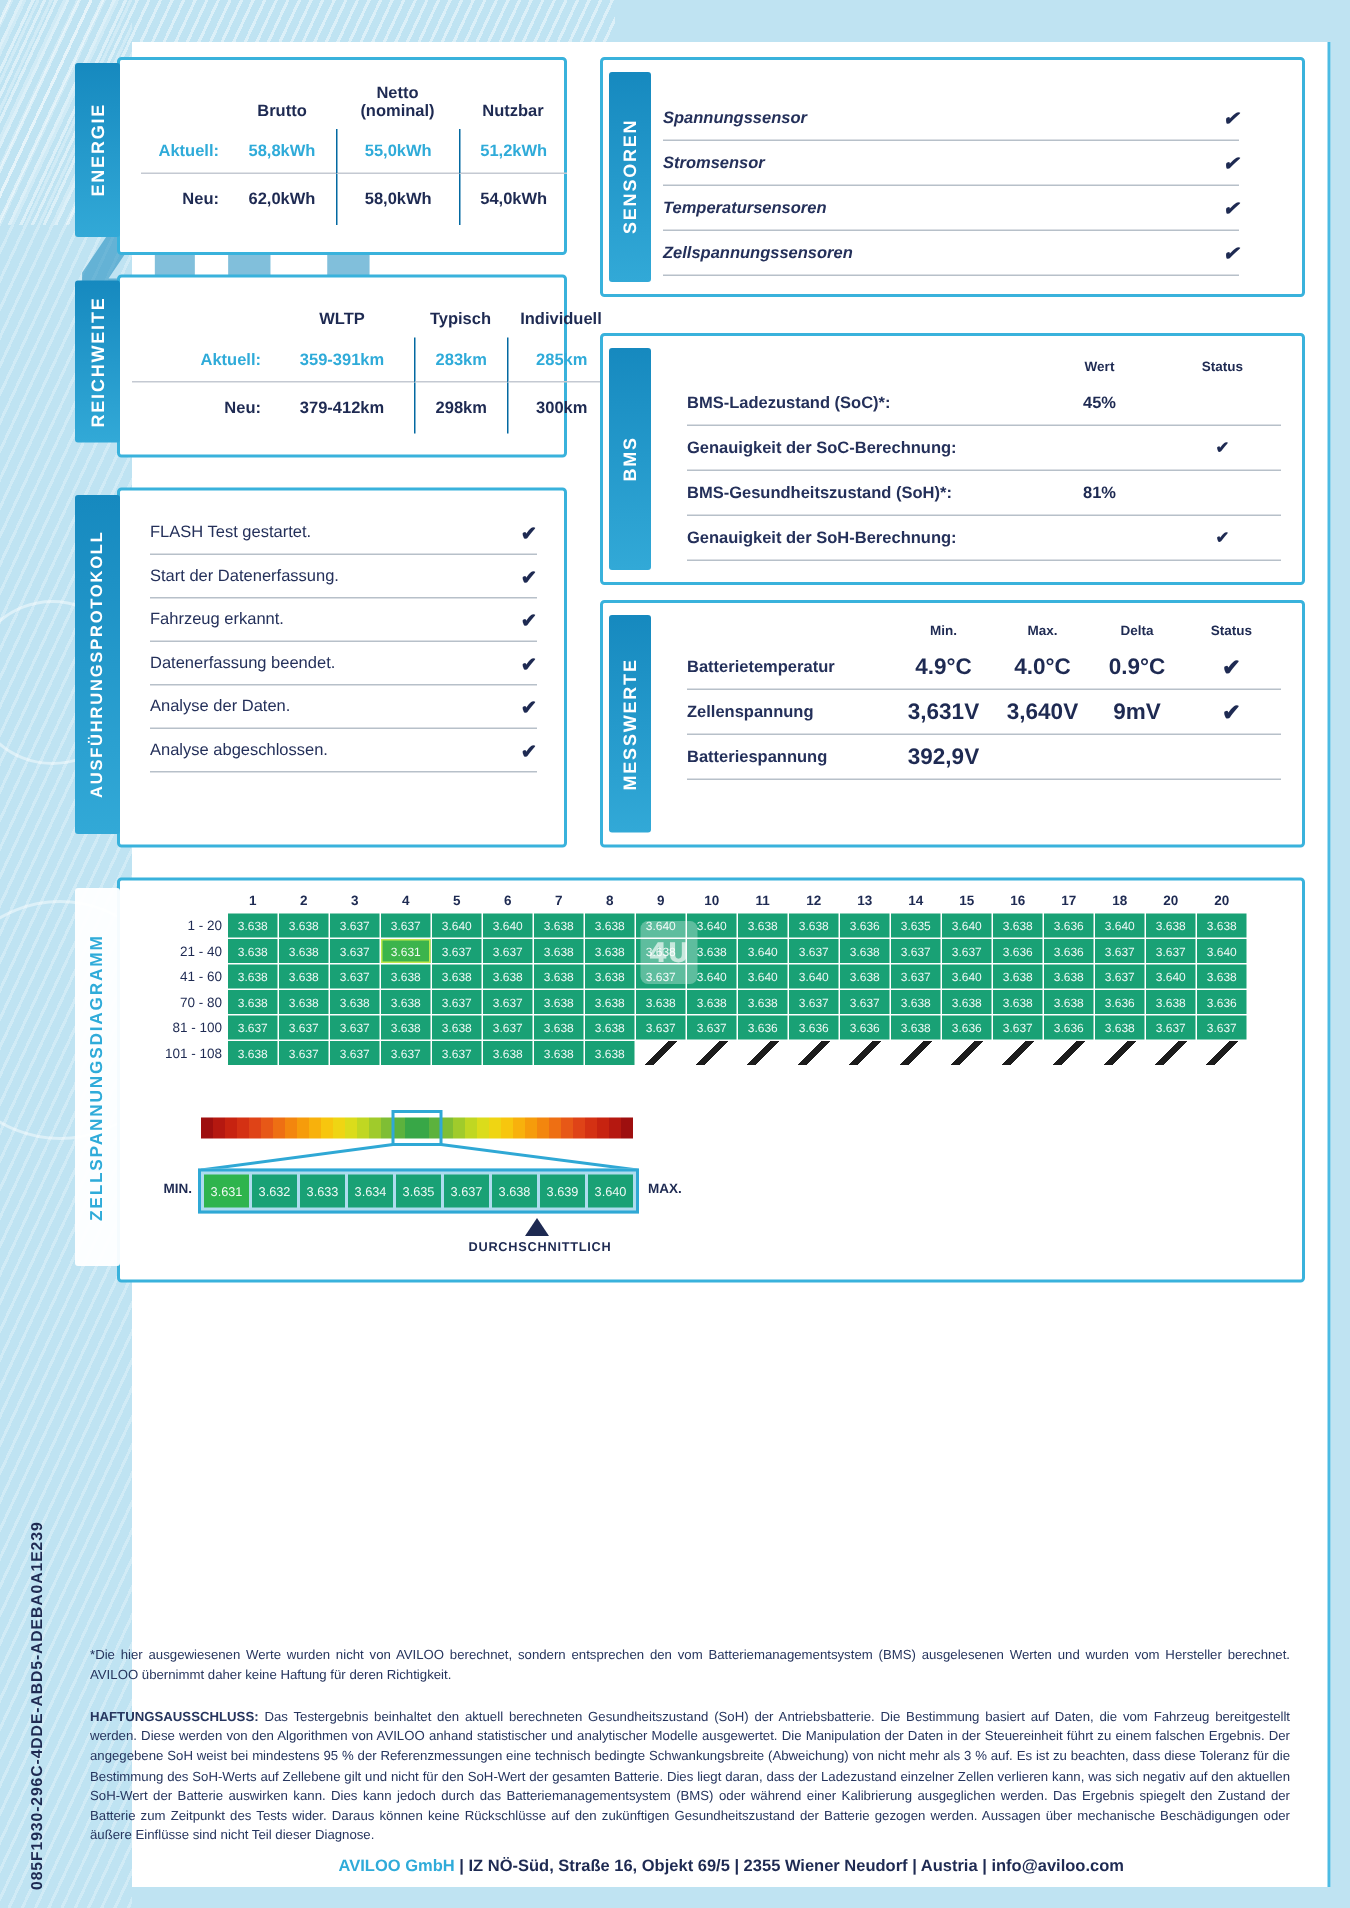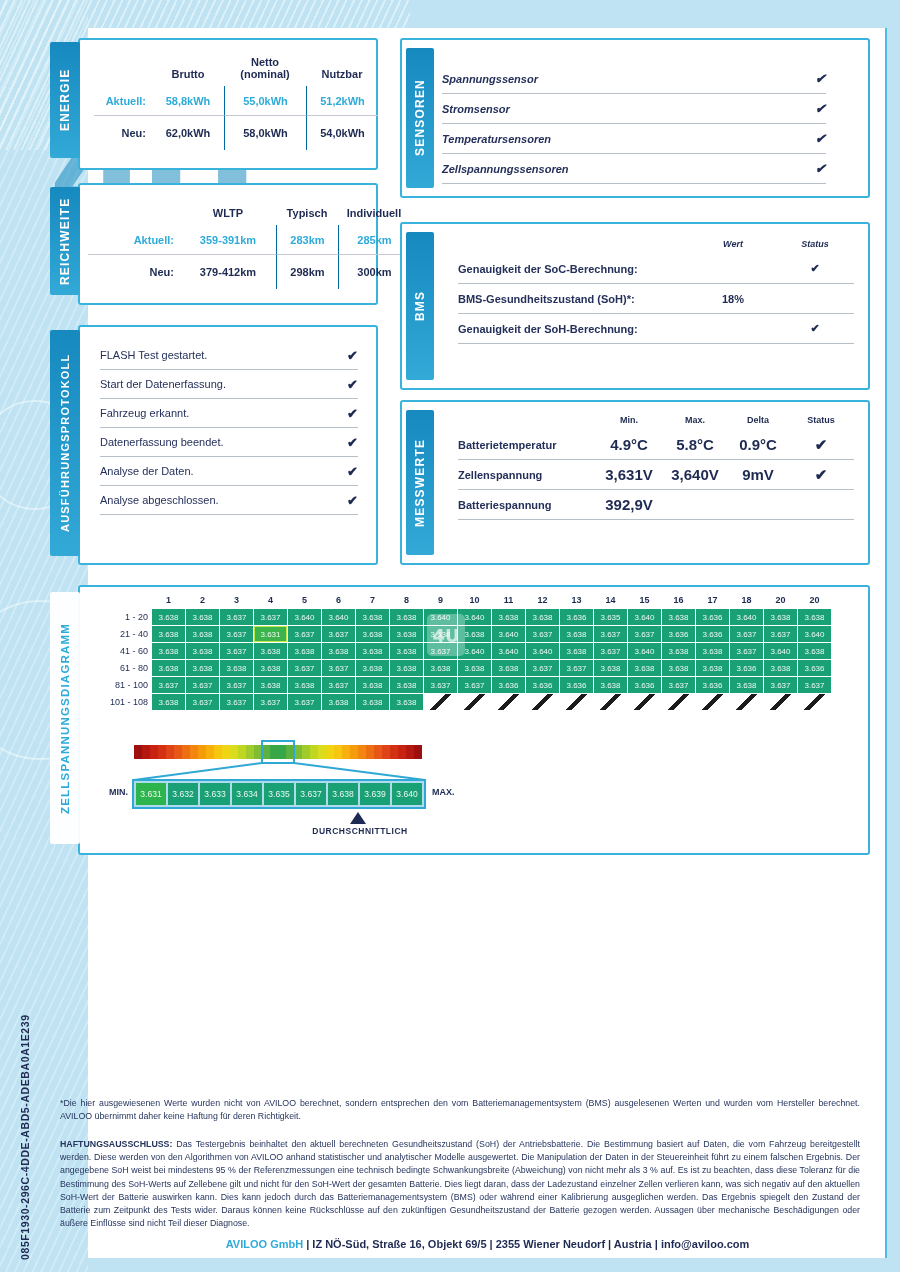--- a/index.html
+++ b/index.html
@@ -76,21 +76,21 @@
   .prow { display:flex; justify-content:space-between; align-items:center; height:29px; font-size:11px; color:#24305a; }
   
   .sens { position:absolute; left:40px; right:42px; top:24px;font-style:italic; }
   .srow { display:flex; justify-content:space-between; align-items:center; height:30px; font-size:11px; font-weight:bold; color:#24305a; }
   
   .bms { position:absolute; left:56px; right:14px; top:10px; }
   .brow { display:grid; grid-template-columns:1fr 86px 78px; align-items:center; height:30px; }
   .brow.head { height:20px; }
   .brow .l { font-size:11px; font-weight:bold; color:#24305a; }
   .brow .v { font-size:11px; font-weight:bold; text-align:center; }
-  .brow .hh { font-size:9px; font-weight:bold; text-align:center; color:#1e2a52;font-style:italic; }
+  .brow .hh { font-size:9px; font-weight:bold; text-align:center; color:#1e2a52; }
   .mess { position:absolute; left:56px; right:14px; top:8px; }
   .mrow { display:grid; grid-template-columns:1fr 66px 66px 60px 66px; align-items:center; height:30px; }
   .mrow.head { height:20px; }
   .mrow .l { font-size:11px; font-weight:bold; color:#24305a; }
   .mrow .v { font-size:15px; font-weight:bold; text-align:center; }
   .mrow .hh { font-size:9px; font-weight:bold; text-align:center; color:#1e2a52; }
   
   .gwrap { position:absolute; left:8px; top:8px; right:8px; }
   .ghead { display:flex; margin-left:64px; height:14px; }
   .ghead div { width:33px; margin-right:1px; text-align:center; font-size:9px; font-weight:bold; color:#1e2a52; }
@@ -238,27 +238,32 @@
 
 <div class="panel" style="left:400px;top:222px;width:470px;height:168px;">
   <div class="rtab">BMS</div>
   <div class="bms">
     <div class="brow head">
       <span></span>
       <span class="hh">Wert</span>
       <span class="hh">Status</span>
     </div>
     <div class="brow hairline">
+      <span class="l">BMS-Ladezustand (SoC)*:</span>
+      <span class="v">45%</span>
+      <span class="v chk"></span>
+    </div>
+    <div class="brow hairline">
       <span class="l">Genauigkeit der SoC-Berechnung:</span>
       <span class="v"></span>
       <span class="v chk">✔</span>
     </div>
     <div class="brow hairline">
       <span class="l">BMS-Gesundheitszustand (SoH)*:</span>
-      <span class="v">18%</span>
+      <span class="v">81%</span>
       <span class="v chk"></span>
     </div>
     <div class="brow hairline">
       <span class="l">Genauigkeit der SoH-Berechnung:</span>
       <span class="v"></span>
       <span class="v chk">✔</span>
     </div>
   </div>
 </div>
 
@@ -268,21 +273,21 @@
     <div class="mrow head">
       <span></span>
       <span class="hh">Min.</span>
       <span class="hh">Max.</span>
       <span class="hh">Delta</span>
       <span class="hh">Status</span>
     </div>
     <div class="mrow hairline">
       <span class="l">Batterietemperatur</span>
       <span class="v">4.9°C</span>
-      <span class="v">5.8°C</span>
+      <span class="v">4.0°C</span>
       <span class="v">0.9°C</span>
       <span class="v chk">✔</span>
     </div>
     <div class="mrow hairline">
       <span class="l">Zellenspannung</span>
       <span class="v">3,631V</span>
       <span class="v">3,640V</span>
       <span class="v">9mV</span>
       <span class="v chk">✔</span>
     </div>
@@ -385,21 +390,21 @@
           <div class="gcell">3.638</div>
           <div class="gcell">3.637</div>
           <div class="gcell">3.640</div>
           <div class="gcell">3.638</div>
           <div class="gcell">3.638</div>
           <div class="gcell">3.637</div>
           <div class="gcell">3.640</div>
           <div class="gcell">3.638</div>
         </div>
         <div class="grow">
-          <div class="glabel">61 - 80</div>
+          <div class="glabel">70 - 80</div>
           <div class="gcell">3.638</div>
           <div class="gcell">3.638</div>
           <div class="gcell">3.638</div>
           <div class="gcell">3.638</div>
           <div class="gcell">3.637</div>
           <div class="gcell">3.637</div>
           <div class="gcell">3.638</div>
           <div class="gcell">3.638</div>
           <div class="gcell">3.638</div>
           <div class="gcell">3.638</div>

